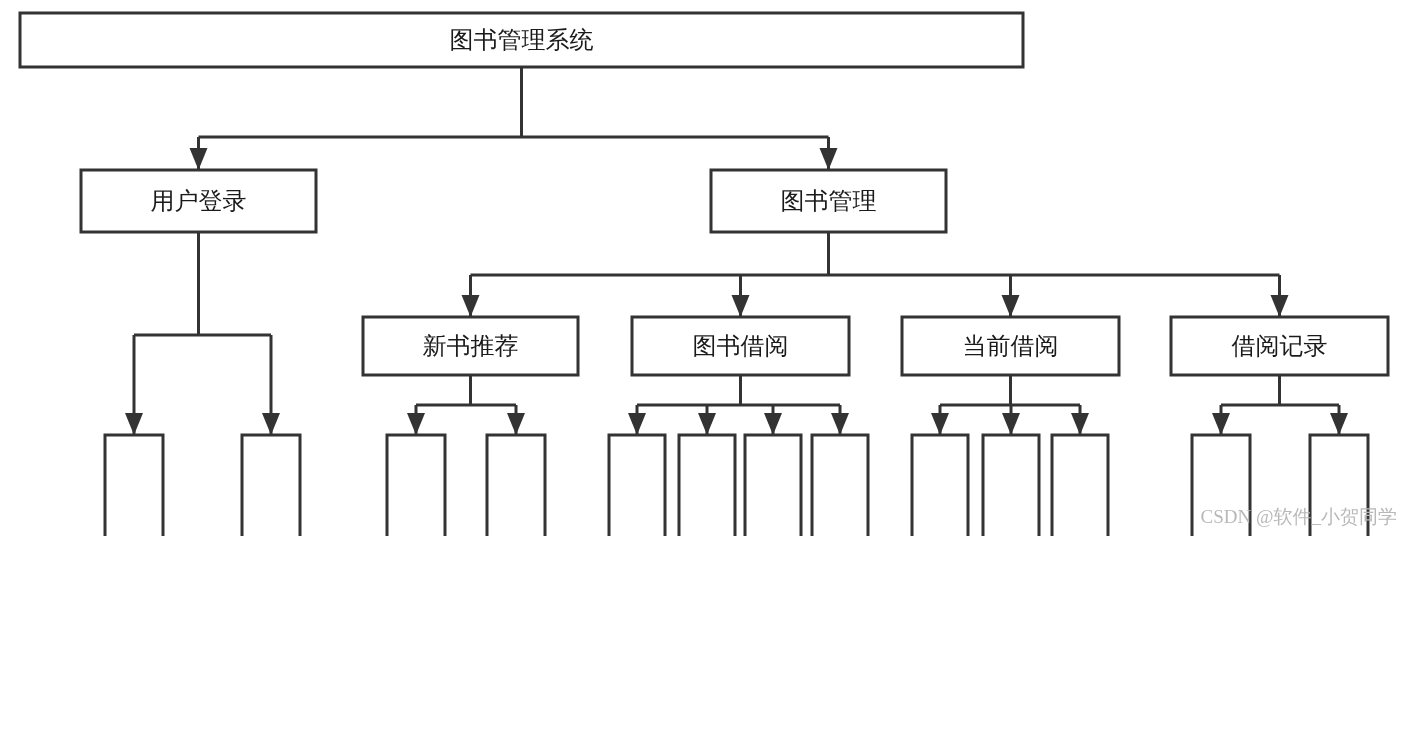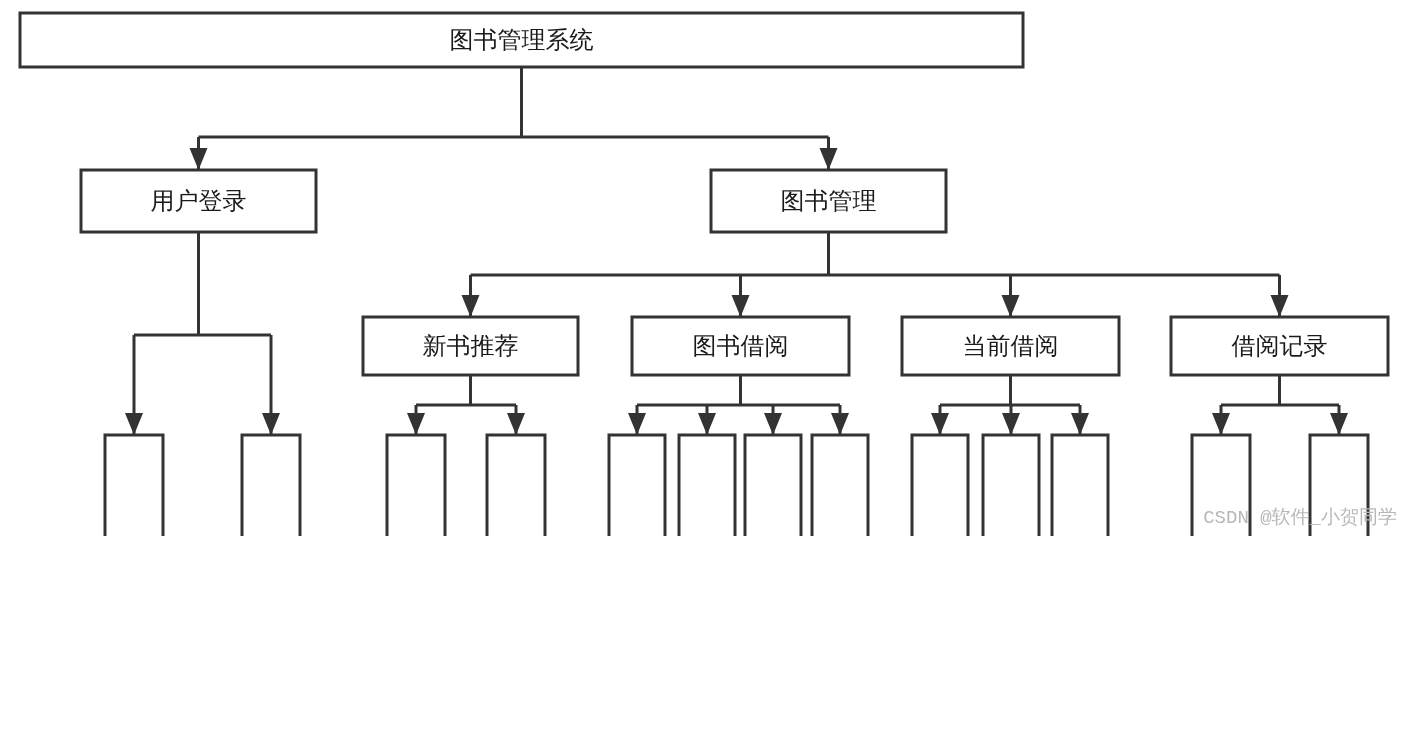--- a/index.html
+++ b/index.html
@@ -59,21 +59,21 @@
     color: #1a1a1a;
     letter-spacing: 3px;
     text-align: center;
     pointer-events: none;
     user-select: none;
   }
   .watermark {
     position: absolute;
     right: 8px;
     bottom: 6px;
-    font-family: Liberation Mono, monospace;
+    font-family: Liberation Serif, serif;
     font-size: 19px;
     color: #b8b8b8;
     white-space: nowrap;
     user-select: none;
   }
 </style>
 </head>
 <body>
 
 <div id="diagram-root">

